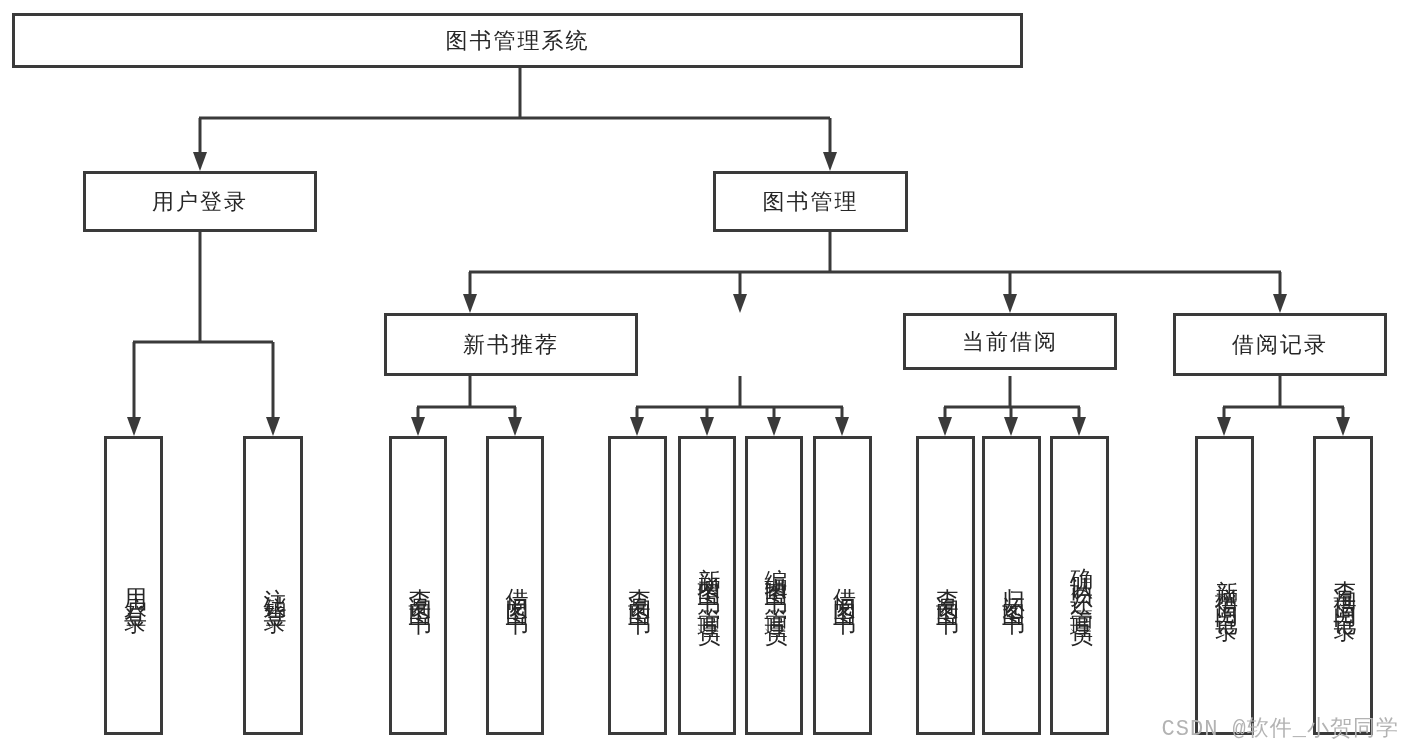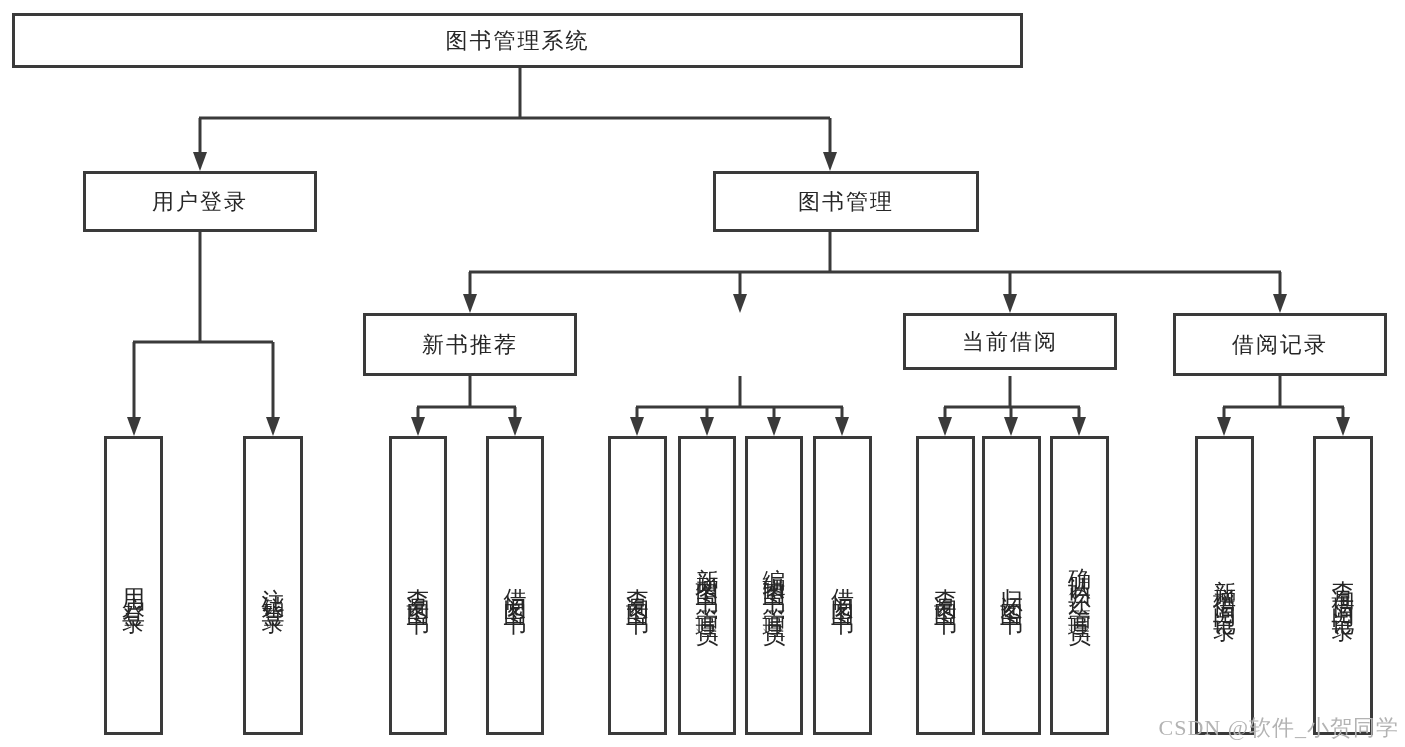--- a/index.html
+++ b/index.html
@@ -7,21 +7,21 @@
     --text:#262626;
     --watermark:#b3b3b3;
     --background:#ffffff;
   }
   html,body{margin:0;padding:0;background:var(--background);}
   .stage{
     position:relative;
     width:1405px;height:747px;
     background:var(--background);
     overflow:hidden;
-    font-family:Liberation Serif, serif;
+    font-family:Liberation Mono, monospace;
     color:var(--text);
   }
   .wires{position:absolute;left:0;top:0;color:var(--line);}
   .wires path{stroke:currentColor;stroke-width:3;fill:none;}
   .wires polygon{fill:currentColor;stroke:none;}
   .node{
     position:absolute;
     box-sizing:border-box;
     border:3px solid var(--line);
     background:var(--background);
@@ -118,25 +118,25 @@
       <polygon points="1336,417 1350,417 1343,436"></polygon>
   </svg>
 
   <div class="node" style="left:12px;top:13px;width:1011px;height:55px">
     <span class="hlabel">图书管理系统</span>
   </div>
 
   <div class="node" style="left:83px;top:171px;width:234px;height:61px">
     <span class="hlabel">用户登录</span>
   </div>
-  <div class="node" style="left:713px;top:171px;width:266px;height:61px">
+  <div class="node" style="left:713px;top:171px;width:195px;height:61px">
     <span class="hlabel">图书管理</span>
   </div>
 
-  <div class="node" style="left:363px;top:313px;width:214px;height:63px">
+  <div class="node" style="left:384px;top:313px;width:254px;height:63px">
     <span class="hlabel">新书推荐</span>
   </div>
   <div class="node" style="left:903px;top:313px;width:214px;height:57px">
     <span class="hlabel">当前借阅</span>
   </div>
   <div class="node" style="left:1173px;top:313px;width:214px;height:63px">
     <span class="hlabel">借阅记录</span>
   </div>
 
   <div class="node" style="left:104px;top:436px;width:59px;height:299px">

